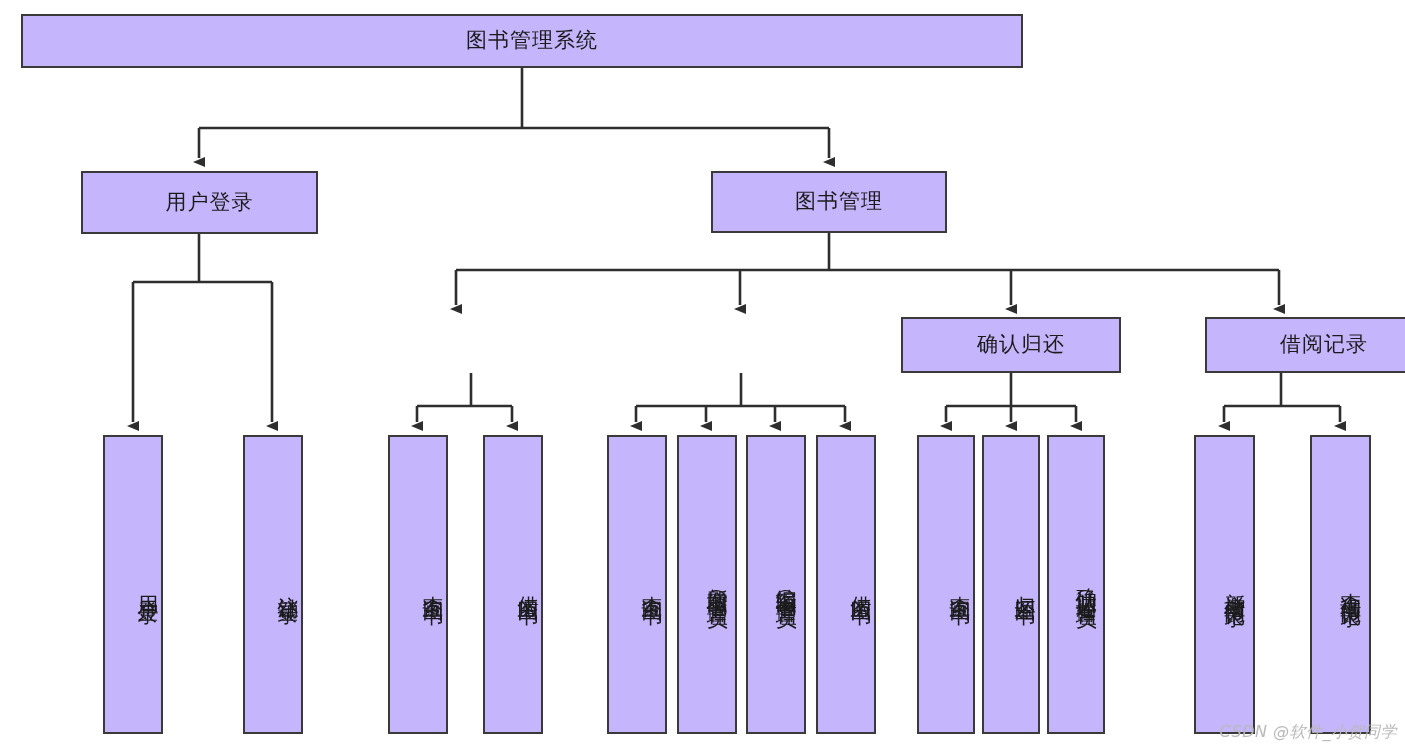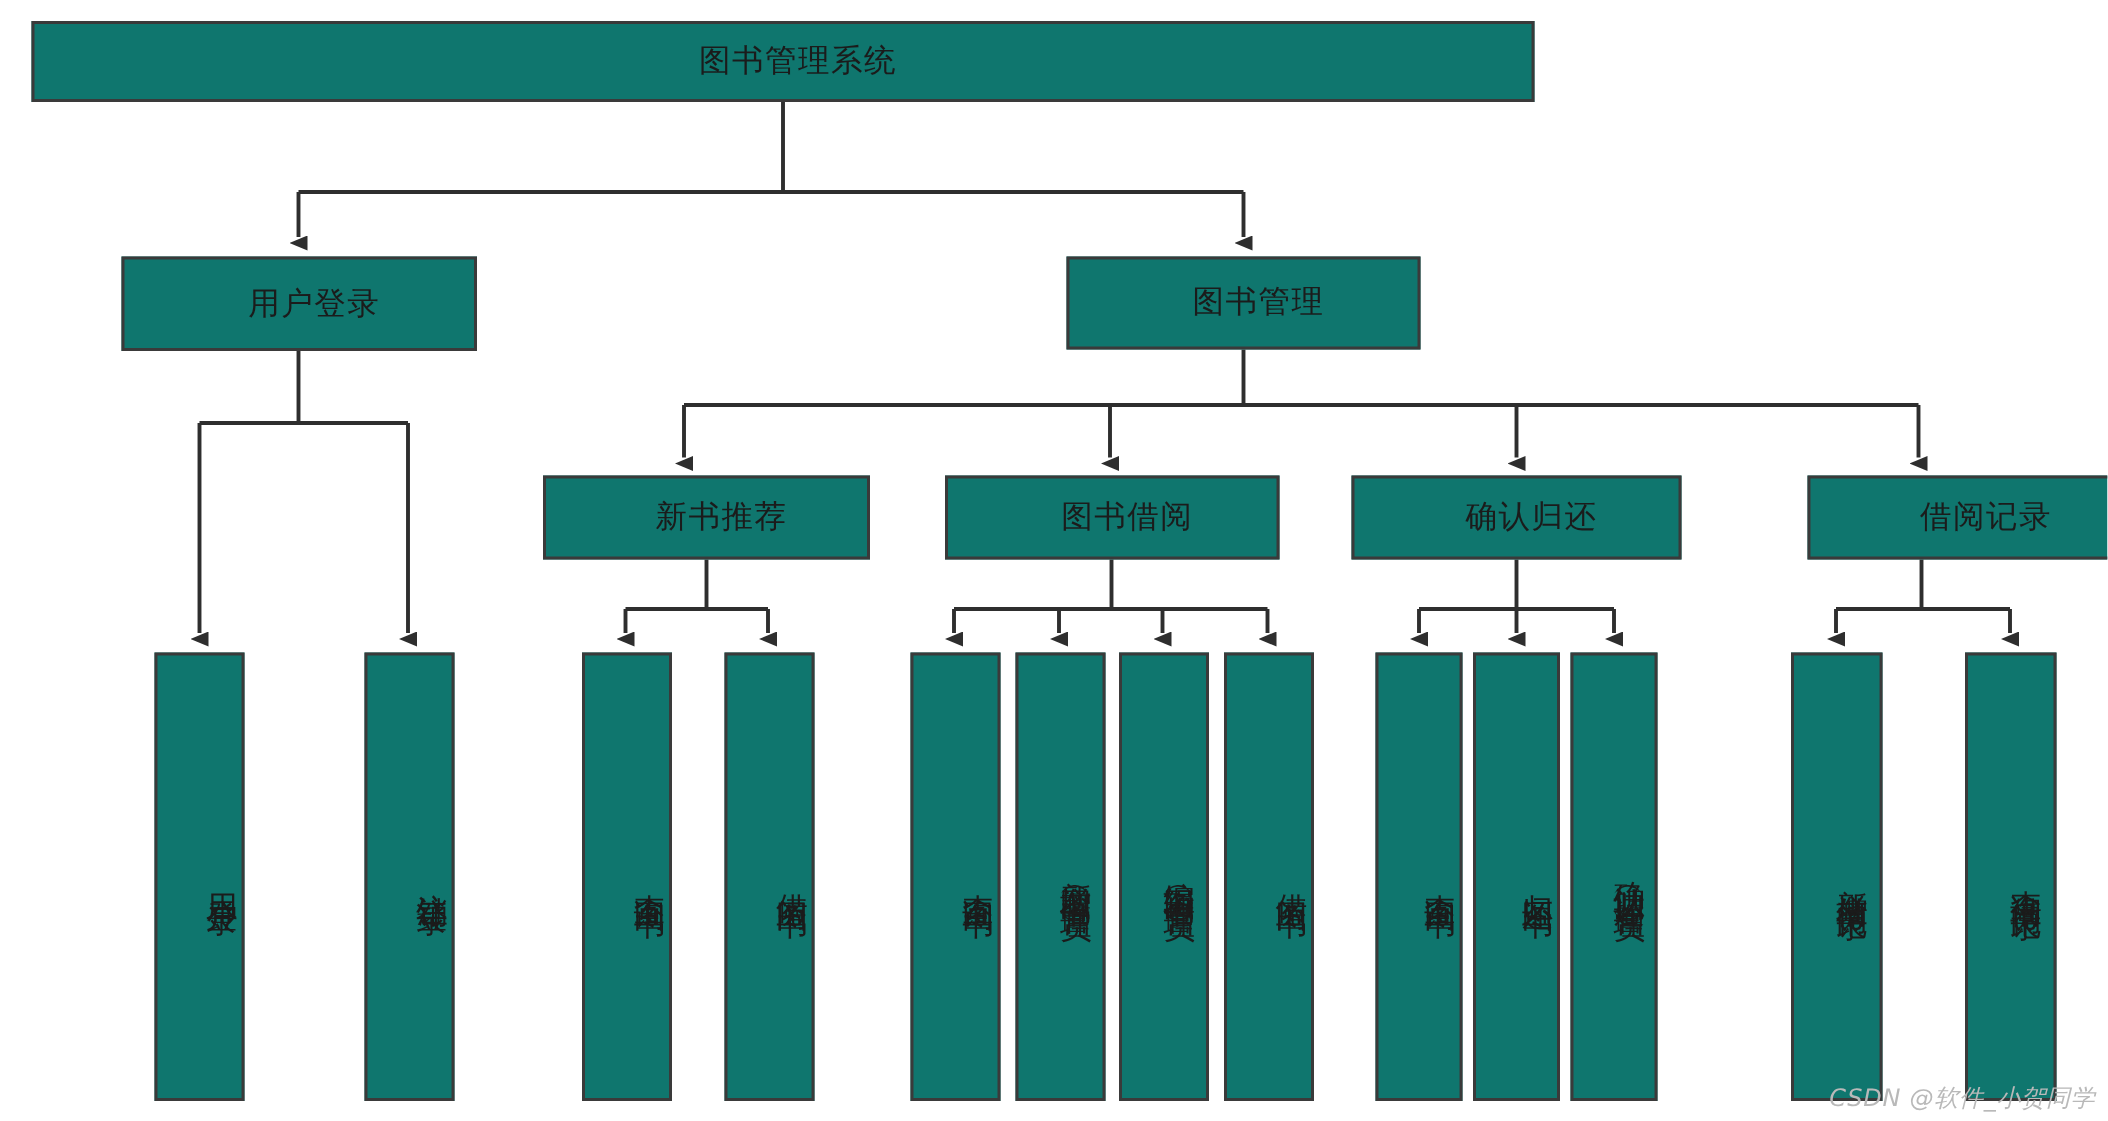--- a/index.html
+++ b/index.html
@@ -21,21 +21,21 @@
     position: absolute;
     left: 0;
     top: 0;
     width: 1405px;
     height: 747px;
     pointer-events: none;
   }
   .node {
     position: absolute;
     box-sizing: border-box;
-    background: #0f766e;
+    background: #c4b5fd;
     border: 2.5px solid #3a3a3a;
     display: flex;
     align-items: center;
     justify-content: center;
     color: #1b1b1b;
     padding-left: 20px;
   }
   .node.horiz {
     font-size: 21px;
     letter-spacing: 1px;
@@ -125,26 +125,20 @@
     <span>图书管理系统</span>
   </div>
 
   <div class="node horiz" style="left:81px; top:171px; width:237px; height:63px;">
     <span>用户登录</span>
   </div>
   <div class="node horiz" style="left:711px; top:171px; width:236px; height:62px;">
     <span>图书管理</span>
   </div>
 
-  <div class="node horiz" style="left:362px; top:317px; width:218px; height:56px;">
-    <span>新书推荐</span>
-  </div>
-  <div class="node horiz" style="left:630px; top:317px; width:223px; height:56px;">
-    <span>图书借阅</span>
-  </div>
   <div class="node horiz" style="left:901px; top:317px; width:220px; height:56px;">
     <span>确认归还</span>
   </div>
   <div class="node horiz" style="left:1205px; top:317px; width:218px; height:56px;">
     <span>借阅记录</span>
   </div>
 
   <div class="node vert" style="left:103px; top:435px; width:60px; height:299px;">
     <span>用户登录</span>
   </div>

